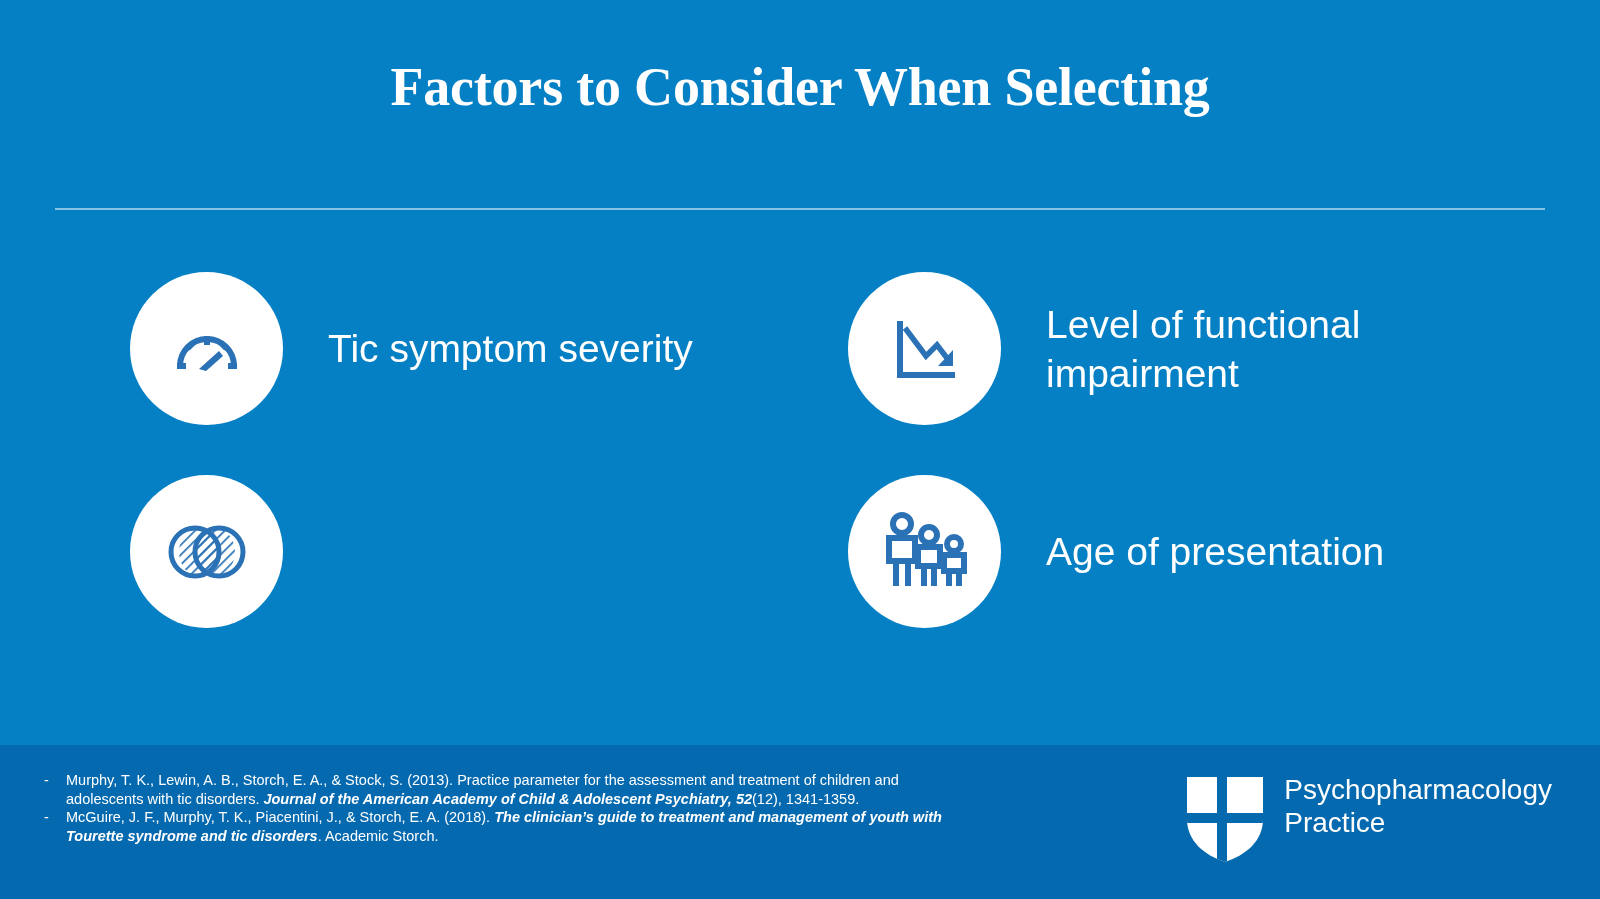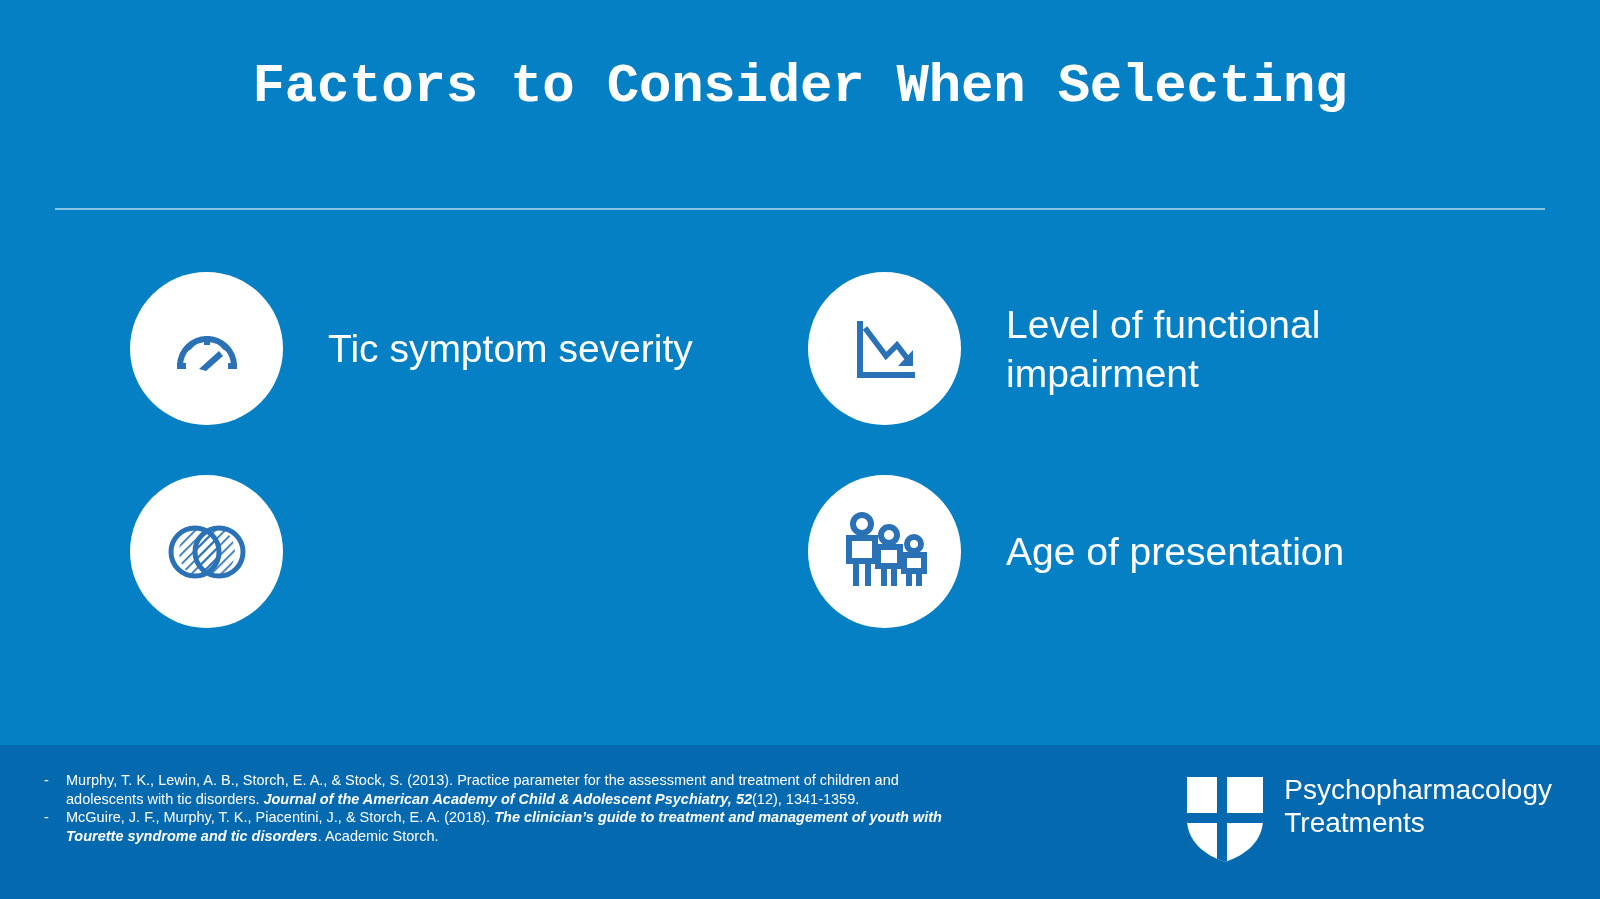--- a/index.html
+++ b/index.html
@@ -21,21 +21,21 @@
 
   
   .title-block {
     position:absolute;
     top:52px; left:0; right:0;
     text-align:center;
     padding:0 120px;
   }
   .title-line {
     color:#ffffff;
-    font-family:Liberation Mono, monospace;
+    font-family:Liberation Serif, serif;
     font-weight:bold;
     font-size:54px;
     line-height:70px;
     letter-spacing:-0.2px;
     white-space:nowrap;
   }
 
   .title-rule {
     position:absolute;
     left:55px;
@@ -51,21 +51,21 @@
     position:absolute;
     top:262px; left:0; right:0;
     height:380px;
   }
   .factor {
     position:absolute;
     display:flex;
     align-items:center;
   }
   .factor.c1 { left:130px; }
-  .factor.c2 { left:808px;justify-content:space-between; }
+  .factor.c2 { left:848px;justify-content:space-between; }
   .factor.r1 { top:10px; }
   .factor.r2 { top:213px; }
 
   .bubble {
     width:153px; height:153px;
     border-radius:50%;
     background:#ffffff;
     flex:0 0 153px;
     display:flex;
     align-items:center;
@@ -250,19 +250,19 @@
           </defs>
           <g clip-path="url(#shieldclip)">
             <rect x="0" y="0" width="82" height="92" fill="#ffffff"></rect>
             <rect x="33" y="-4" width="10" height="100" fill="#0469ae"></rect>
             <rect x="-4" y="40" width="92" height="10" fill="#0469ae"></rect>
           </g>
         </svg>
       </span>
       <div class="logo-text">
         <div>Psychopharmacology</div>
-        <div>Treatments</div>
+        <div>Practice</div>
       </div>
     </div>
 
   </div>
 
 </div>
 
 </body></html>

